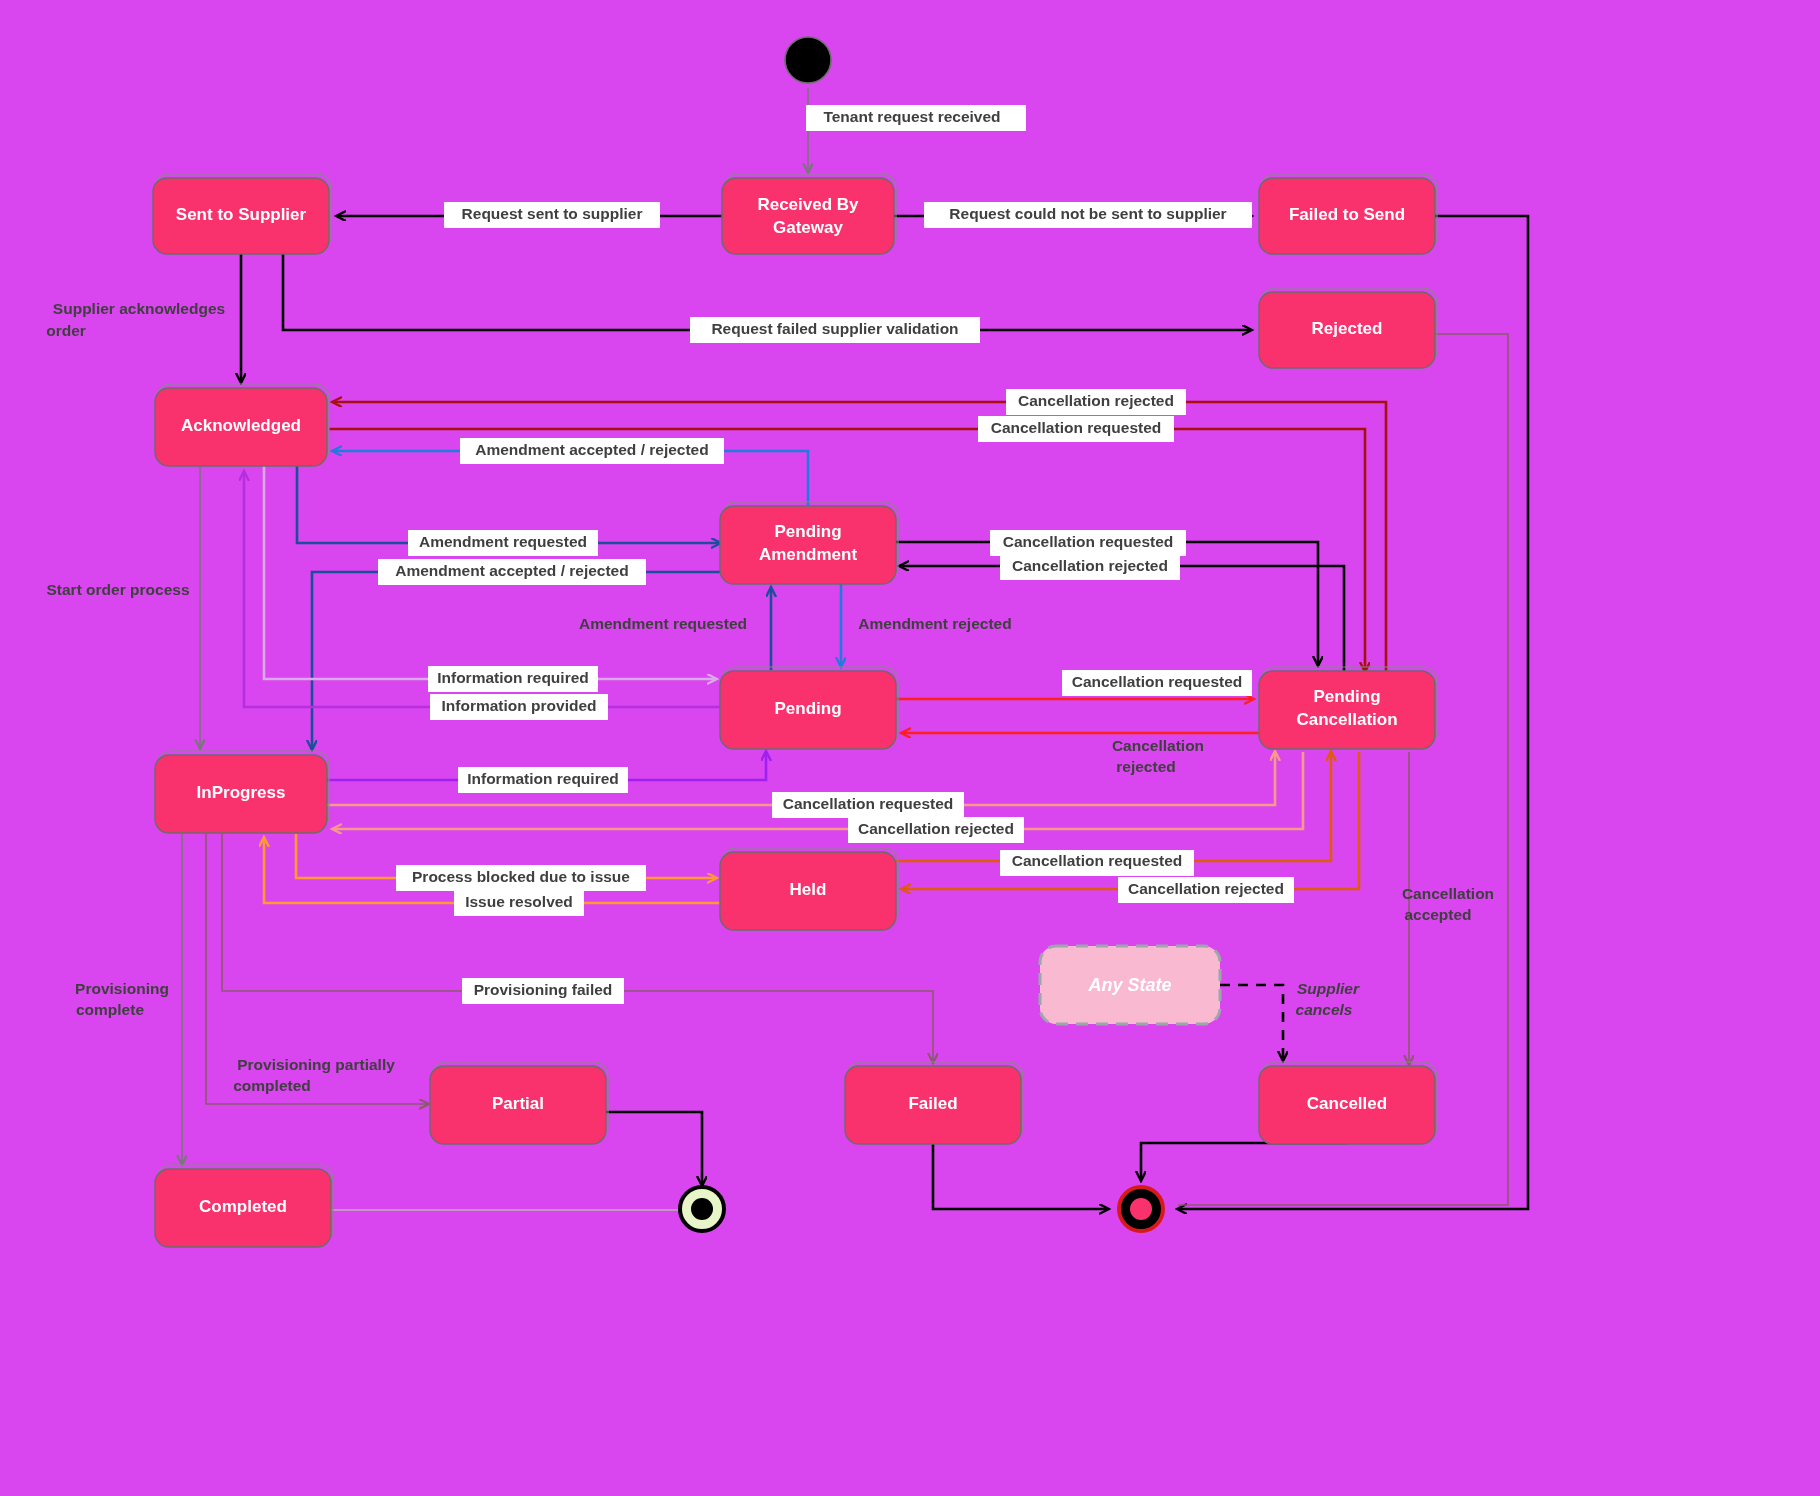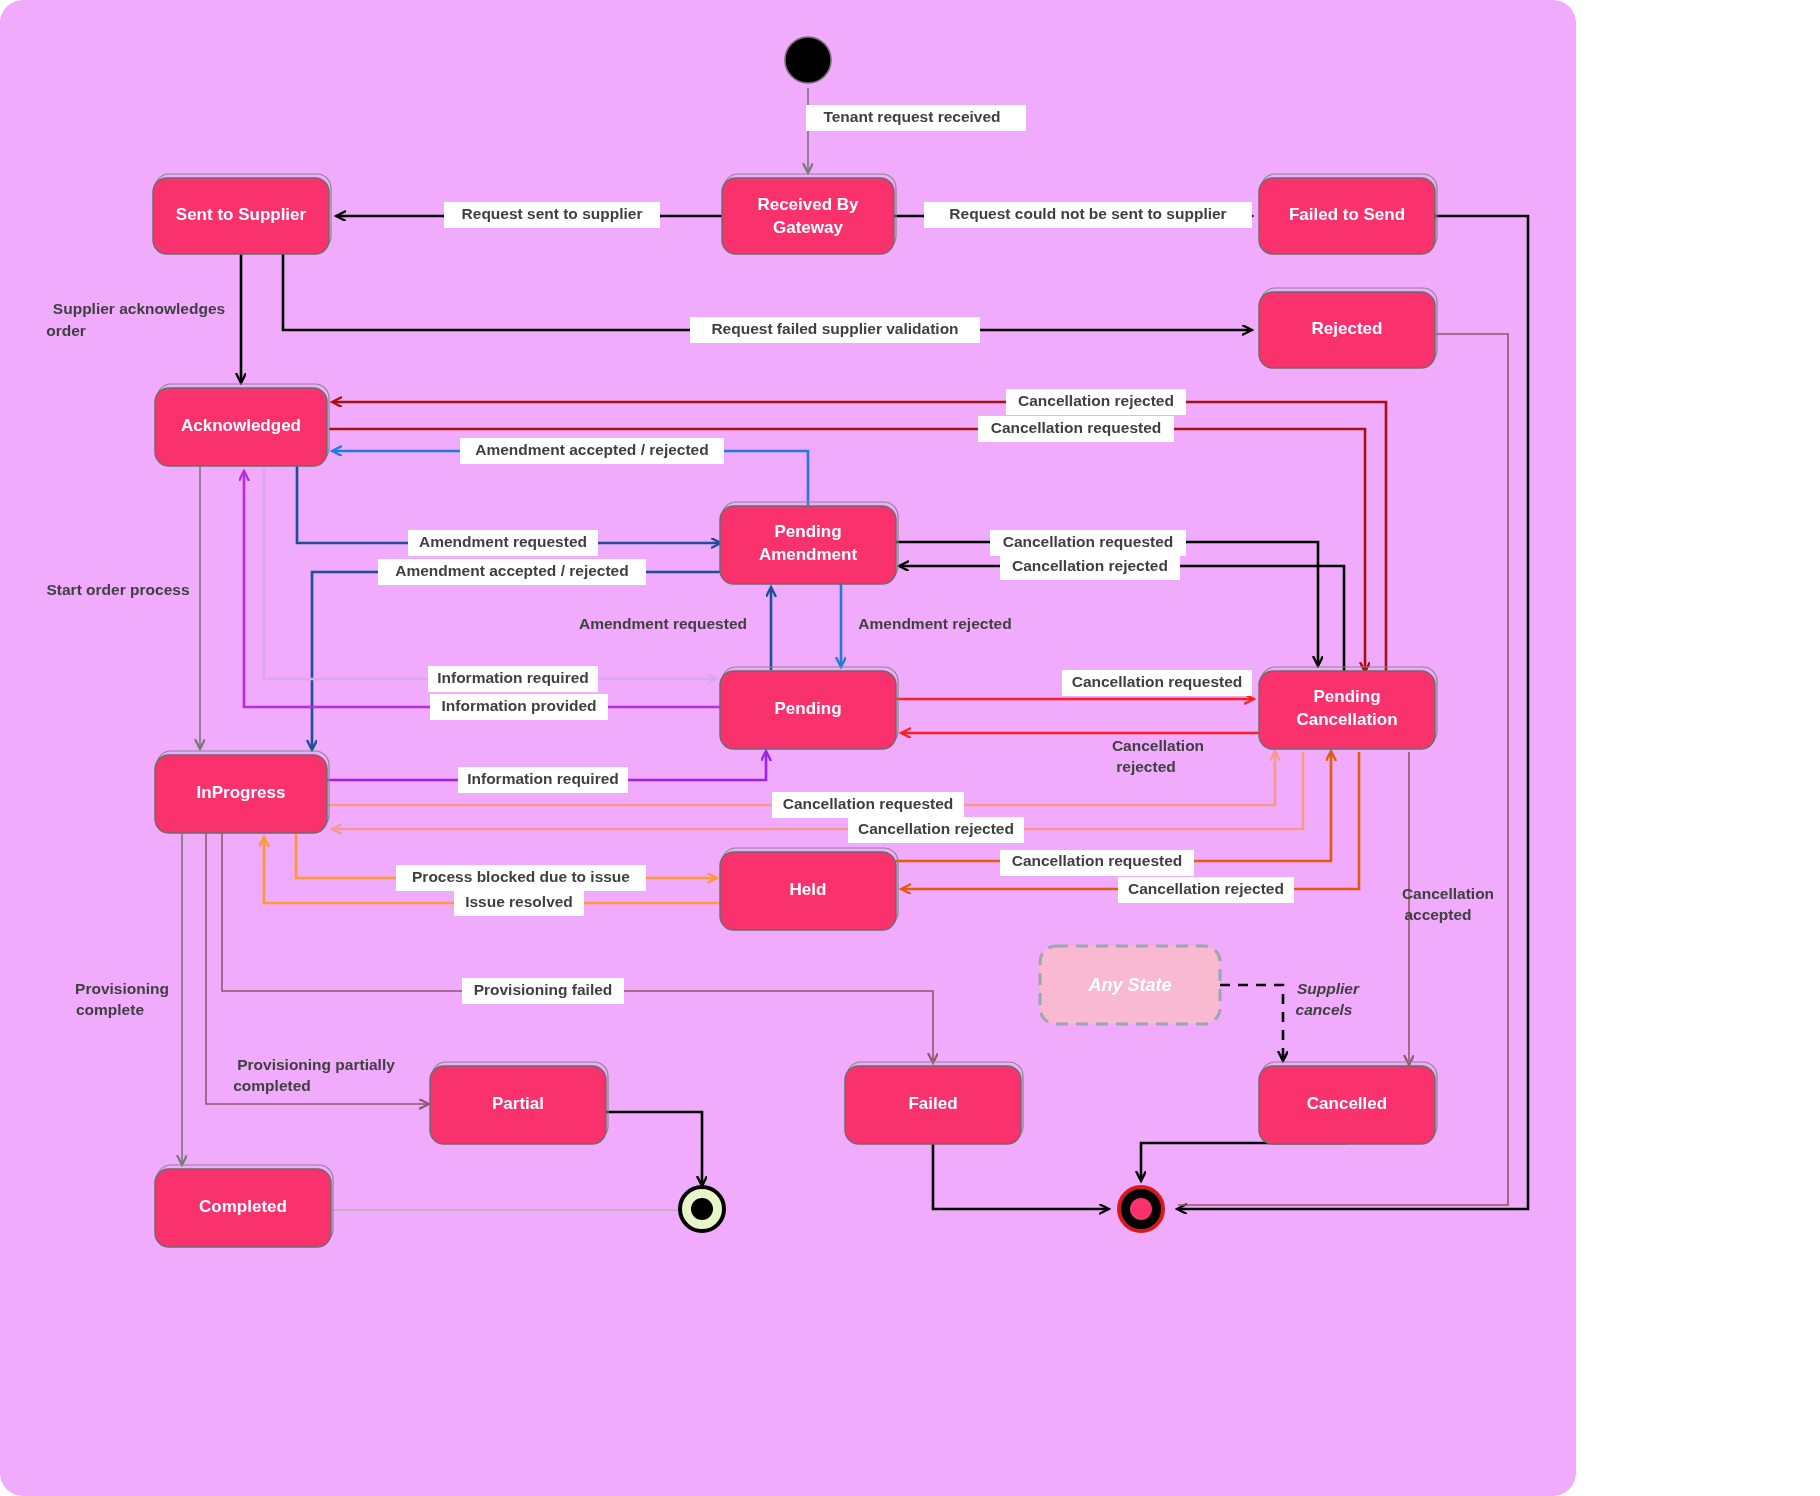--- a/index.html
+++ b/index.html
@@ -1,17 +1,17 @@
 <!DOCTYPE html>
 <html><head>
 <meta charset="utf-8">
 <style>
   html,body{margin:0;padding:0;background:#ffffff;}
   body{font-family:"Liberation Sans",sans-serif;}
-  #stage{position:relative;width:1576px;height:1496px;background:#f0abfc;overflow:hidden;border-radius:23px;}
+  #stage{position:relative;width:1820px;height:1496px;background:#d946ef;overflow:hidden;}
   svg#diagram{position:absolute;left:0;top:0;width:1820px;height:1496px;}
   .state-box{fill:#f9326e;stroke:#6b6b6b;stroke-width:1.4;}
   .state-box-shadow{fill:none;stroke:#888888;stroke-width:1.2;}
   .state-label{fill:#ffffff;font-family:"Liberation Sans",sans-serif;font-size:17px;font-weight:bold;text-anchor:middle;dominant-baseline:middle;}
   .anystate-box{fill:#f9b9d0;stroke:#9aa7ab;stroke-width:3;stroke-dasharray:12 8;}
   .anystate-label{fill:#ffffff;font-family:"Liberation Sans",sans-serif;font-size:18px;font-weight:bold;font-style:italic;text-anchor:middle;dominant-baseline:middle;}
   .edge{fill:none;stroke-width:2.6;}
   .edge-thin{fill:none;stroke-width:1.6;}
   .edge-label{font-family:"Liberation Sans",sans-serif;font-size:15.5px;font-weight:bold;fill:#3f3f3f;text-anchor:middle;dominant-baseline:middle;}
   .edge-label-italic{font-style:italic;}

